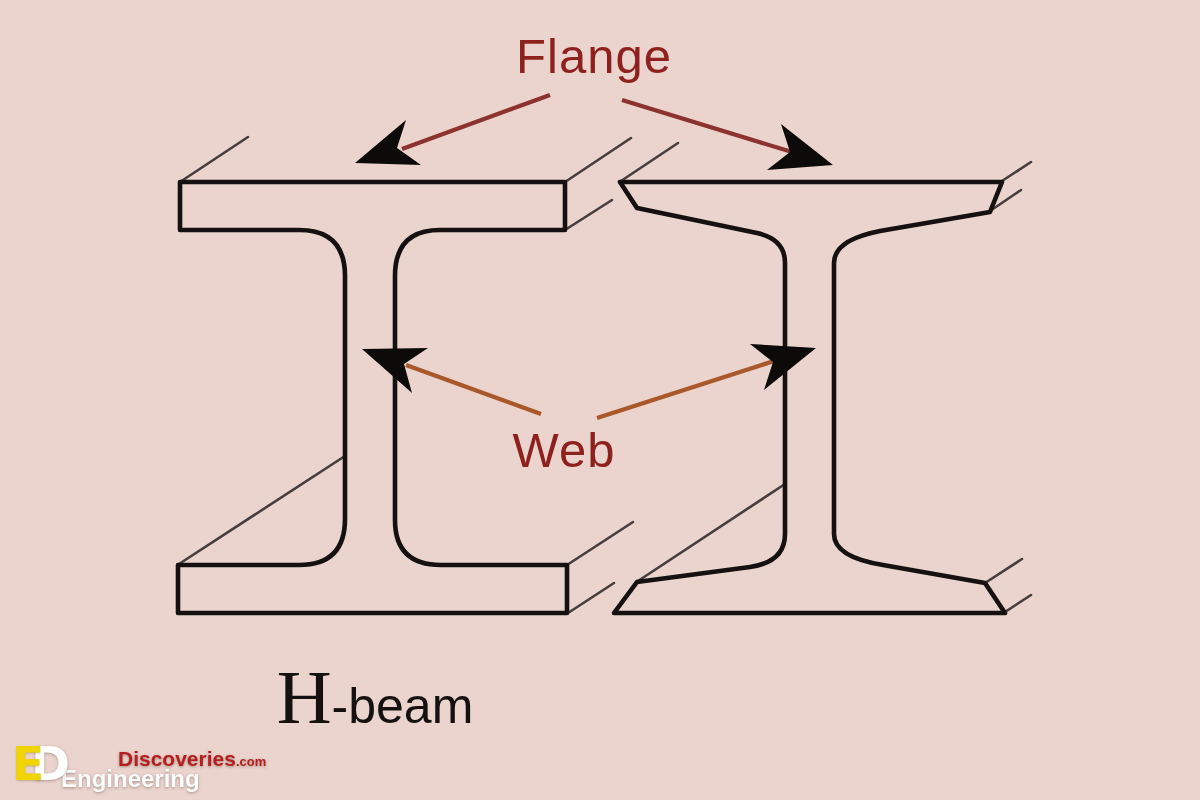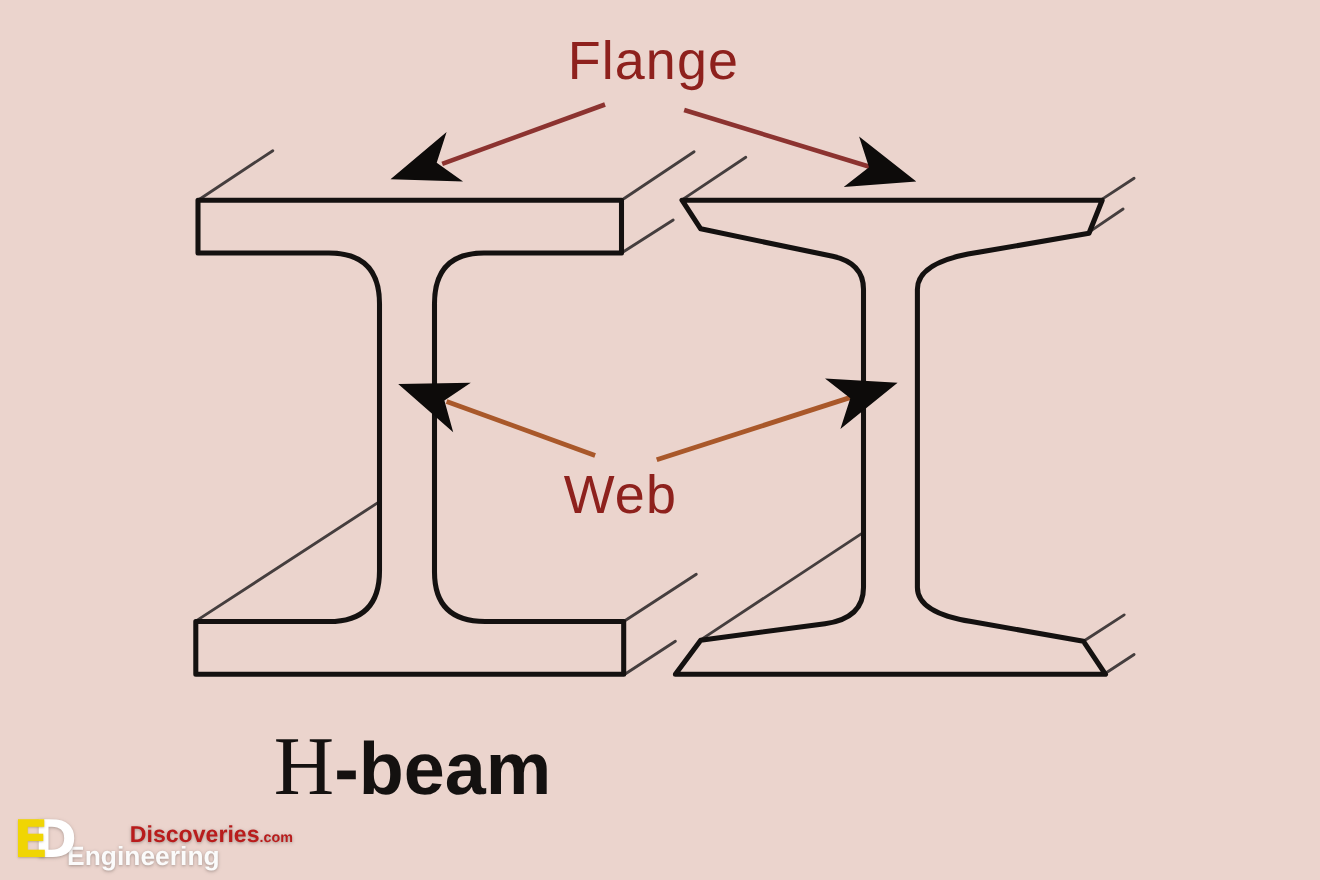--- a/index.html
+++ b/index.html
@@ -26,22 +26,22 @@
   .web-label   { left: 548px; top: 422px; margin-left: 16px; }
 
   .beam-name { top: 654px; color: #141110; }
   .beam-name .serif-letter {
     font-family: "Liberation Serif", serif;
     font-size: 76px;
     font-weight: 400;
   }
   .beam-name .sans-suffix {
     font-family: "Liberation Sans", sans-serif;
-    font-size: 67px;
-    font-weight: 700;
+    font-size: 50px;
+    font-weight: 400;
     letter-spacing: 0px;
   }
   .h-beam-name { left: 375px; }
   .i-beam-name { left: 836px; }
 
   
   .watermark { position: absolute; left: 12px; top: 738px; width: 300px; height: 56px; }
   .logo-mark { position: absolute; left: 0; top: 2px; width: 70px; height: 50px; }
   .logo-letter {
     position: absolute;

